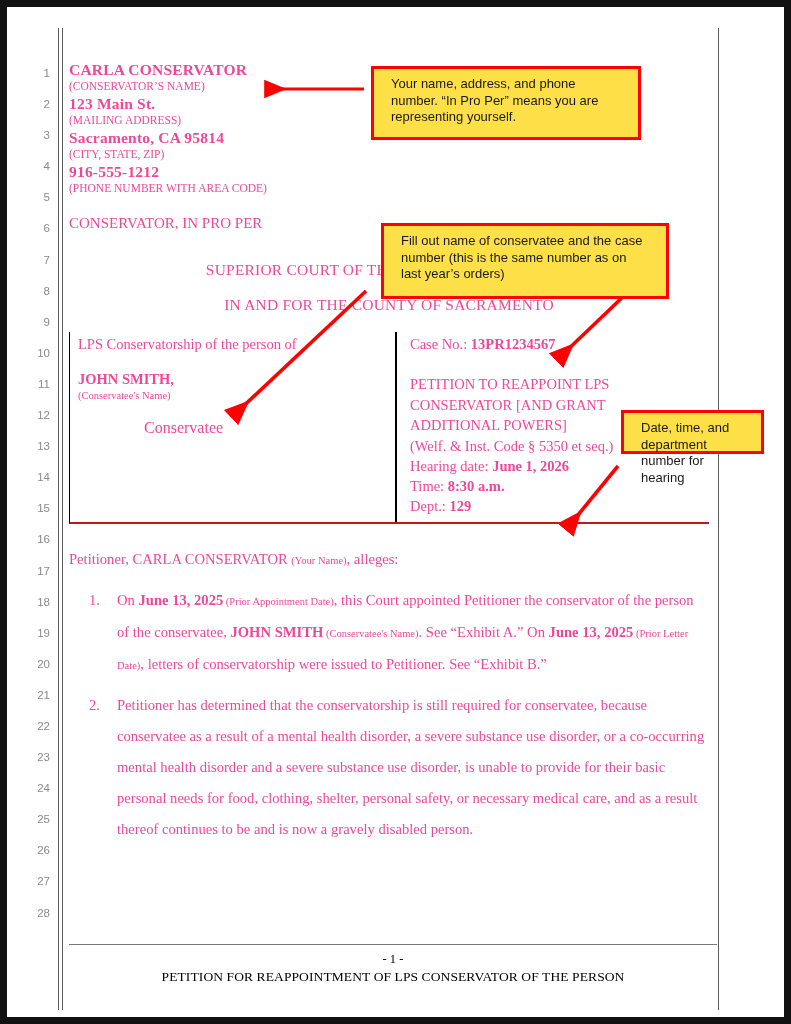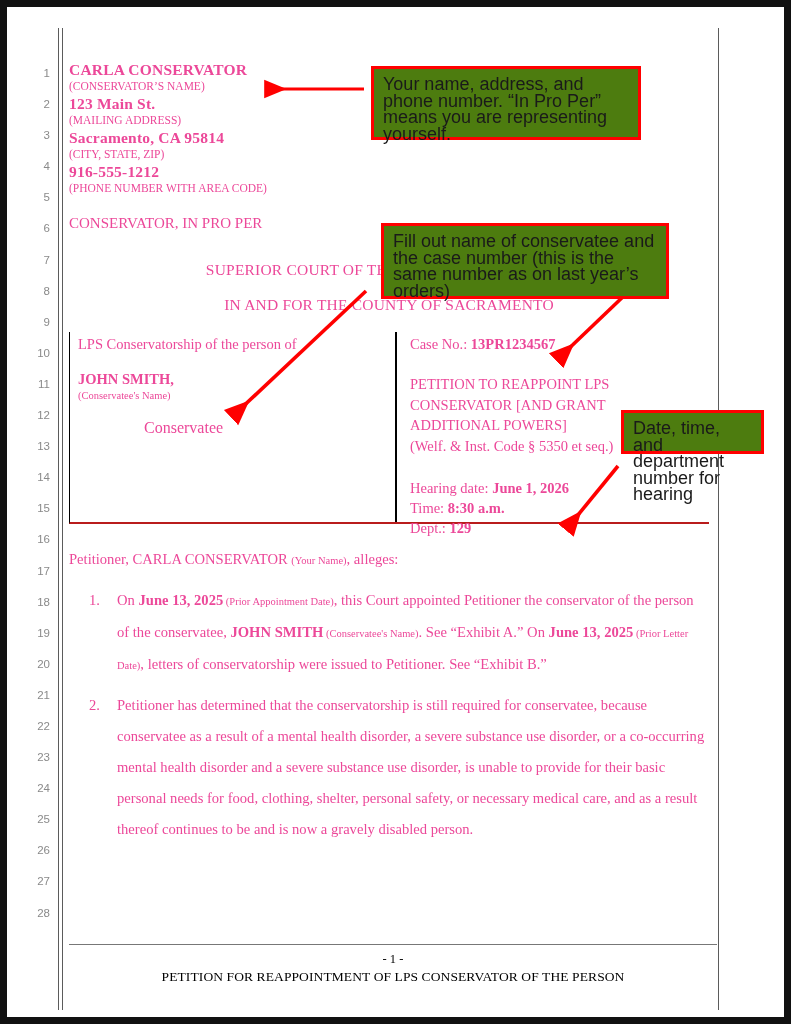--- a/index.html
+++ b/index.html
@@ -113,21 +113,21 @@
   .cap-line  { font-size: 14.5px; line-height: 20px; }
   .cap-bold  { font-weight: bold; font-size: 14.5px; line-height: 19px; }
   .cap-small { font-size: 10.5px; line-height: 13px; }
   .cap-conservatee {
     font-size: 16px;
     margin-top: 17px;
     margin-left: 66px;
   }
   .cap-caseno { font-size: 14.5px; line-height: 20px; }
   .cap-title  { font-size: 14.5px; line-height: 20.5px; margin-top: 20px; }
-  .cap-hearing{ font-size: 14.5px; line-height: 20px; margin-top: 22px; }
+  .cap-hearing{ font-size: 14.5px; line-height: 20px; }
   .b { font-weight: bold; }
 
   
   #body { margin-top: 20px; }
   .intro {
     font-size: 14.6px;
     line-height: 31px;
   }
   .para {
     position: relative;
@@ -156,26 +156,26 @@
     border-top: 1px solid #777;
     margin-bottom: 6px;
   }
   #footer .pg   { font-size: 12.5px; line-height: 17px; }
   #footer .ftxt { font-size: 13.5px; line-height: 18px; letter-spacing: .1px; }
 
   
   .note {
     position: absolute;
     border: 3px solid #ff0000;
-    background: #4d7c0f;
+    background: #fde047;
     font-family: "Liberation Sans", sans-serif;
-    font-size: 18px;
+    font-size: 13px;
     line-height: 16.5px;
     color: #1a1a1a;
-    padding: 7px 9px;
+    padding: 7px 17px;
     box-sizing: border-box;
     z-index: 20;
   }
   #note1 { left: 357px; top: 52px;  width: 270px; height: 74px; }
   #note2 { left: 367px; top: 209px; width: 288px; height: 76px; }
   #note3 { left: 607px; top: 396px; width: 143px; height: 44px; }
 
   .arrow-svg {
     position: absolute;
     z-index: 19;

